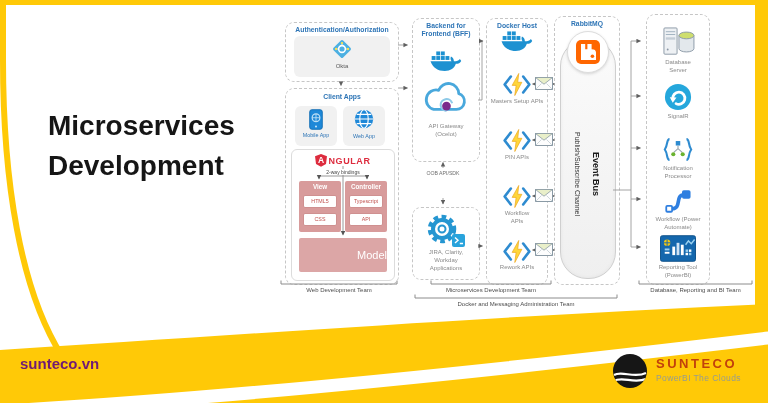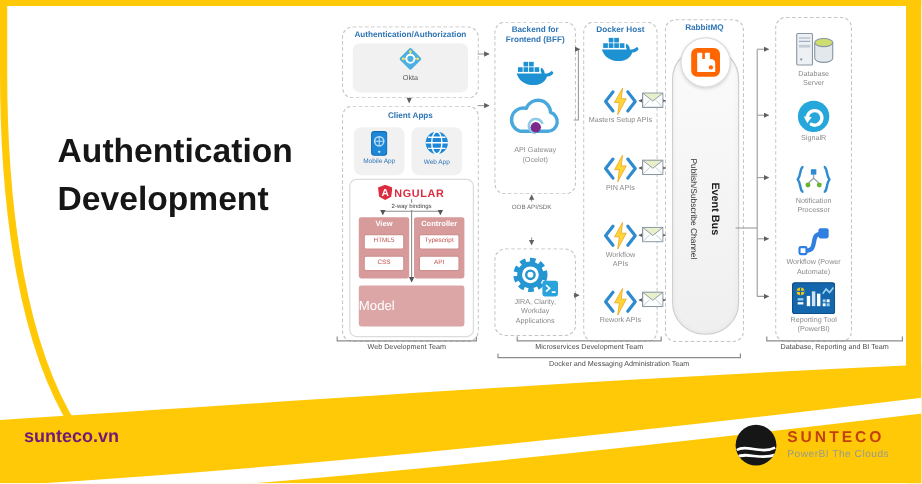--- a/index.html
+++ b/index.html
@@ -53,21 +53,21 @@
 
   <svg class="abs" width="768" height="403" style="left:0;top:0;z-index:1">
     <rect x="0" y="0" width="768" height="5" fill="#FFC907"></rect>
     <rect x="755" y="0" width="13" height="403" fill="#FFC907"></rect>
     <path d="M3 0 L3 60 C3 180 20 290 62 356" stroke="#FFC907" stroke-width="6" fill="none"></path>
     <path d="M0 350 C 220 336 500 316 768 304 L768 403 L0 403 Z" fill="#FFC907"></path>
     <path d="M-15 412 C 230 399 520 368 785 336" stroke="#ffffff" stroke-width="13" fill="none"></path>
   </svg>
 
   <div class="abs" style="left:48px;top:106px;z-index:5;font-size:28px;line-height:40px;font-weight:600;color:#161616;">
-    <div>Authentication</div>
+    <div>Microservices</div>
     <div>Development</div>
   </div>
 
   <div class="abs" style="left:20px;top:355px;z-index:6;font-size:15px;font-weight:700;color:#701a75;">sunteco.vn</div>
 
   <svg class="icon" style="left:612px;top:353px;z-index:6" width="36" height="36" viewBox="0 0 36 36">
     <defs>
         <clipPath id="lc">
           <circle cx="18" cy="18" r="17"></circle>
         </clipPath>
@@ -182,21 +182,21 @@
       <div class="rose" style="left:7px;top:31px;width:42px;height:51px;">
         <div class="rosehead">View</div>
         <div class="roseitem" style="left:4px;top:14px;width:32px;">HTML5</div>
         <div class="roseitem" style="left:4px;top:32px;width:32px;">CSS</div>
       </div>
       <div class="rose" style="left:53px;top:31px;width:42px;height:51px;">
         <div class="rosehead">Controller</div>
         <div class="roseitem" style="left:4px;top:14px;width:32px;">Typescript</div>
         <div class="roseitem" style="left:4px;top:32px;width:32px;">API</div>
       </div>
-      <div class="rose" style="left:7px;top:88px;width:88px;height:34px;background:#dca6a6;display:flex;align-items:center;justify-content:flex-start;">
+      <div class="rose" style="left:7px;top:88px;width:88px;height:34px;background:#dca6a6;display:flex;align-items:center;justify-content:flex-end;">
         <span style="color:#fff;font-size:11px;">Model</span>
       </div>
     </div>
   </div>
 
   <div class="dash" style="left:412px;top:18px;width:66px;height:142px;z-index:2">
     <div class="bt" style="top:3px;padding:0 7px;">Backend for Frontend (BFF)</div>
     <svg class="icon" style="left:17px;top:32px" width="32" height="23" viewBox="0 0 36 26">
         <use href="#whale"></use>
       </svg>

